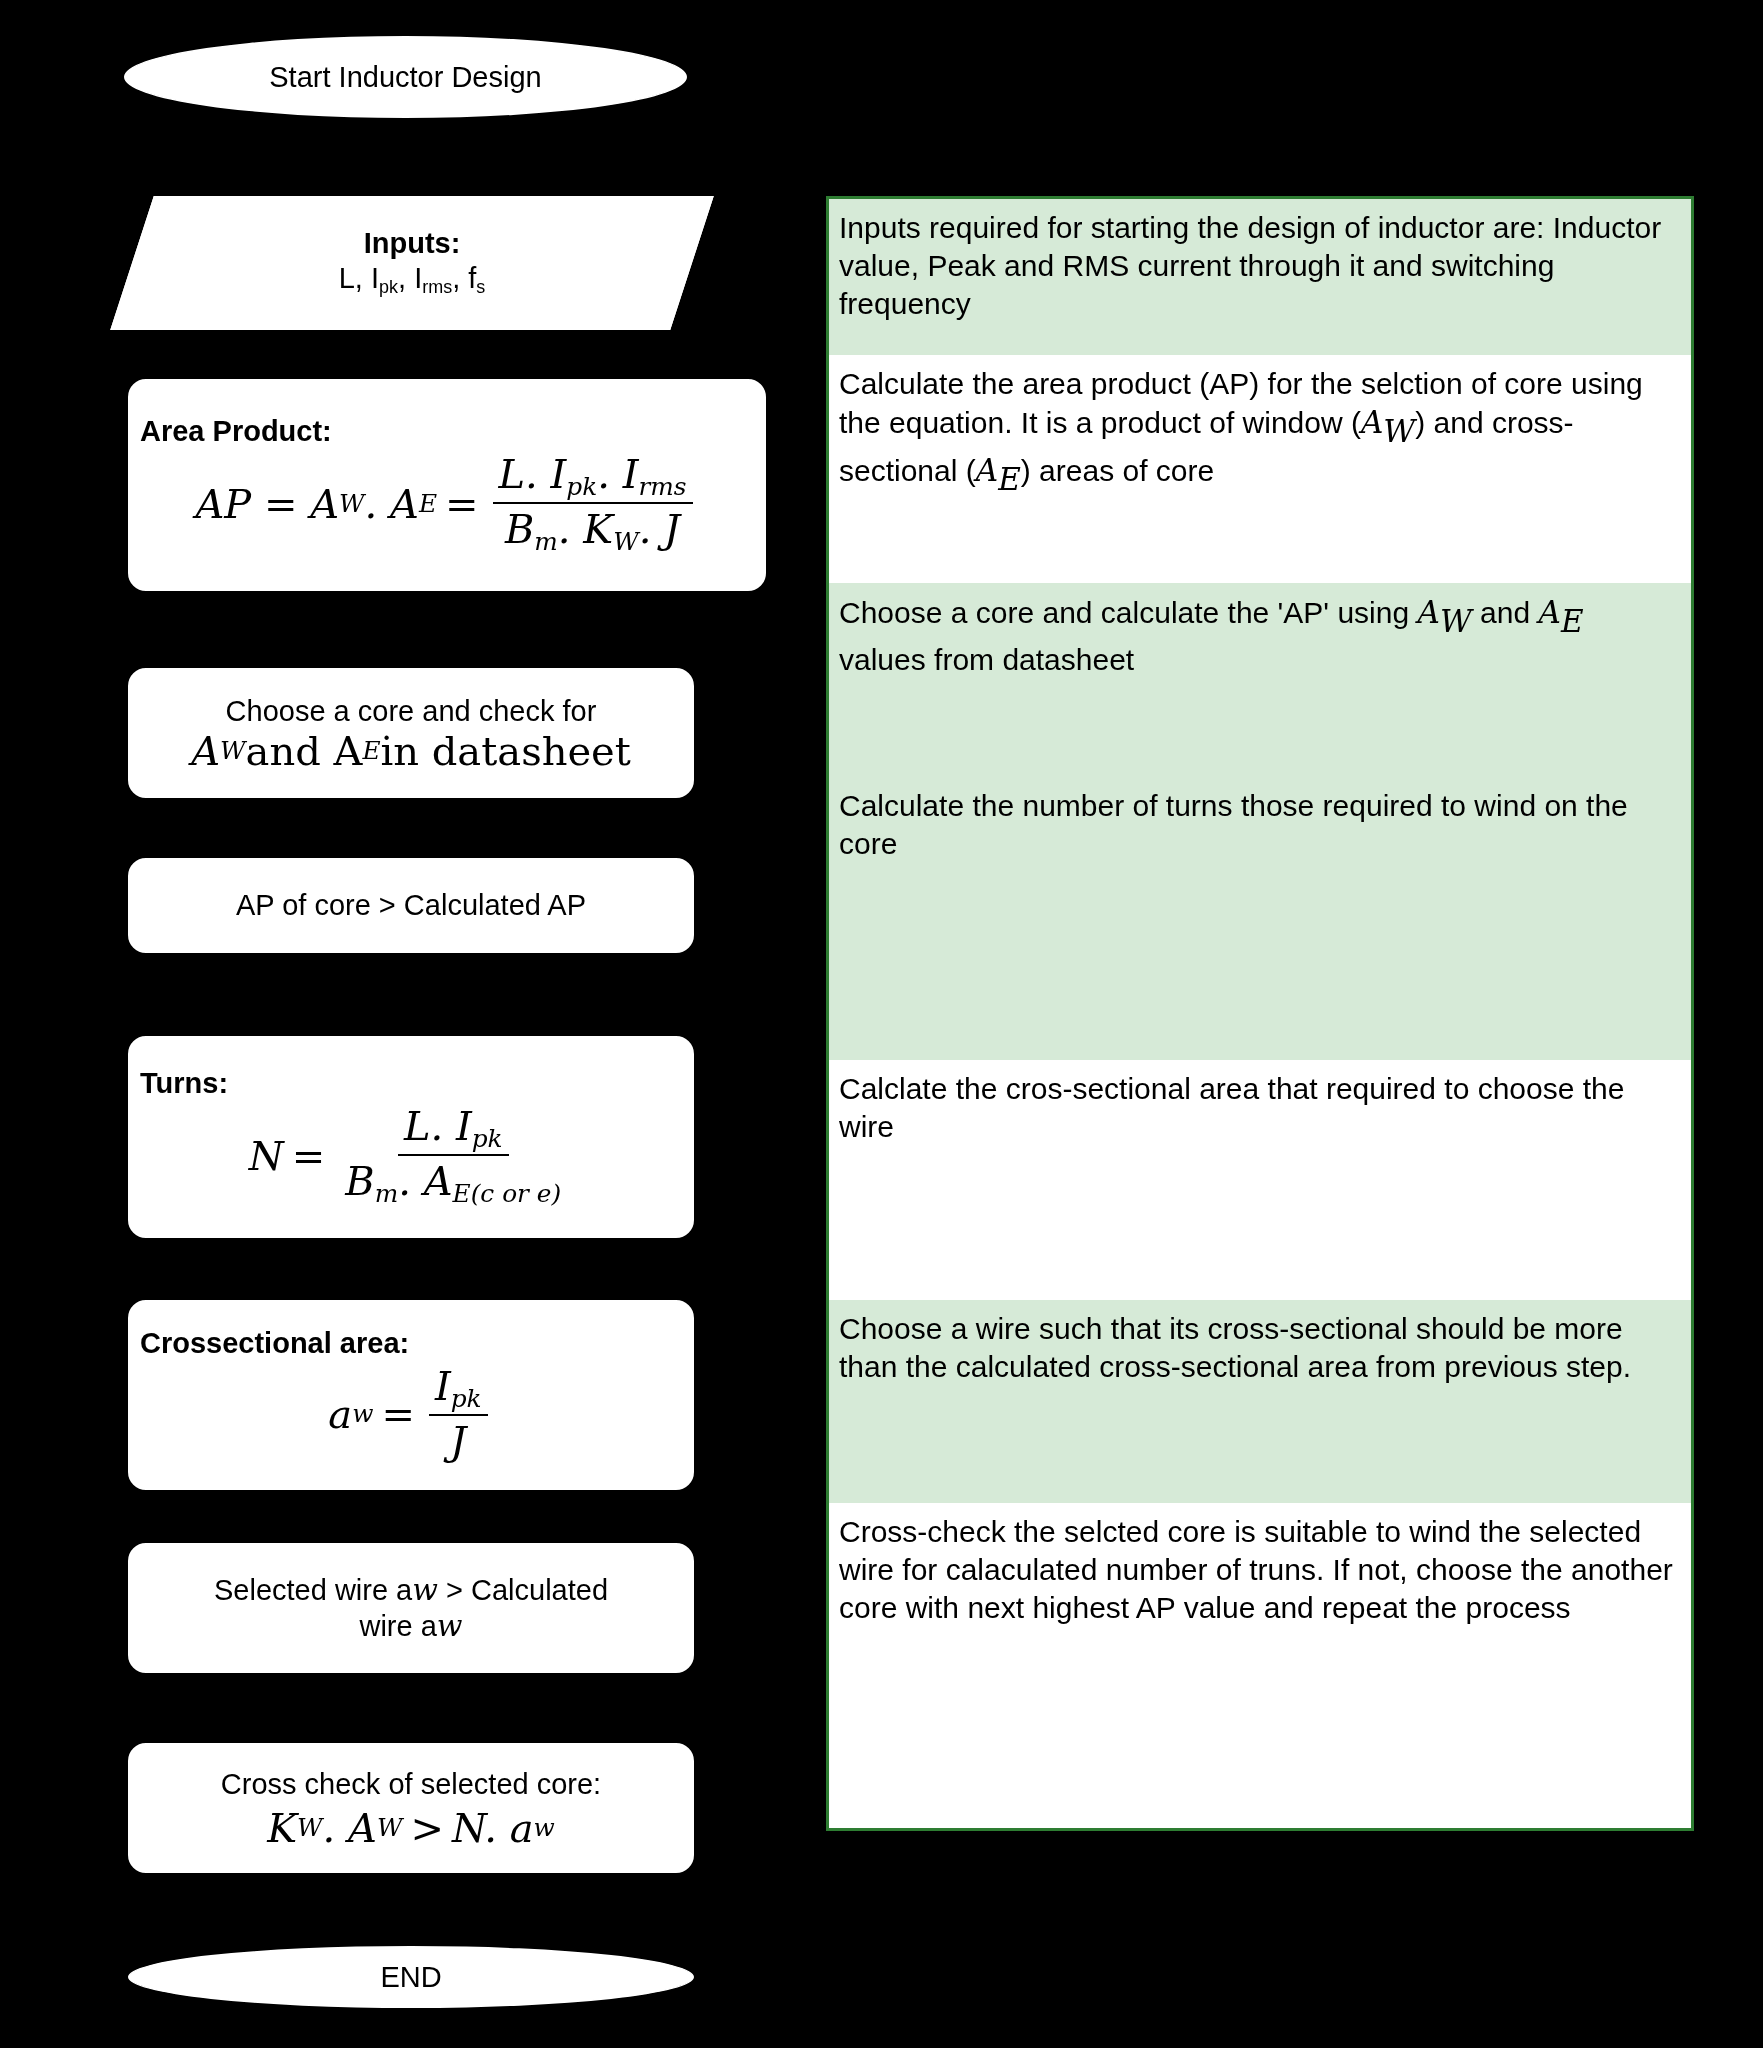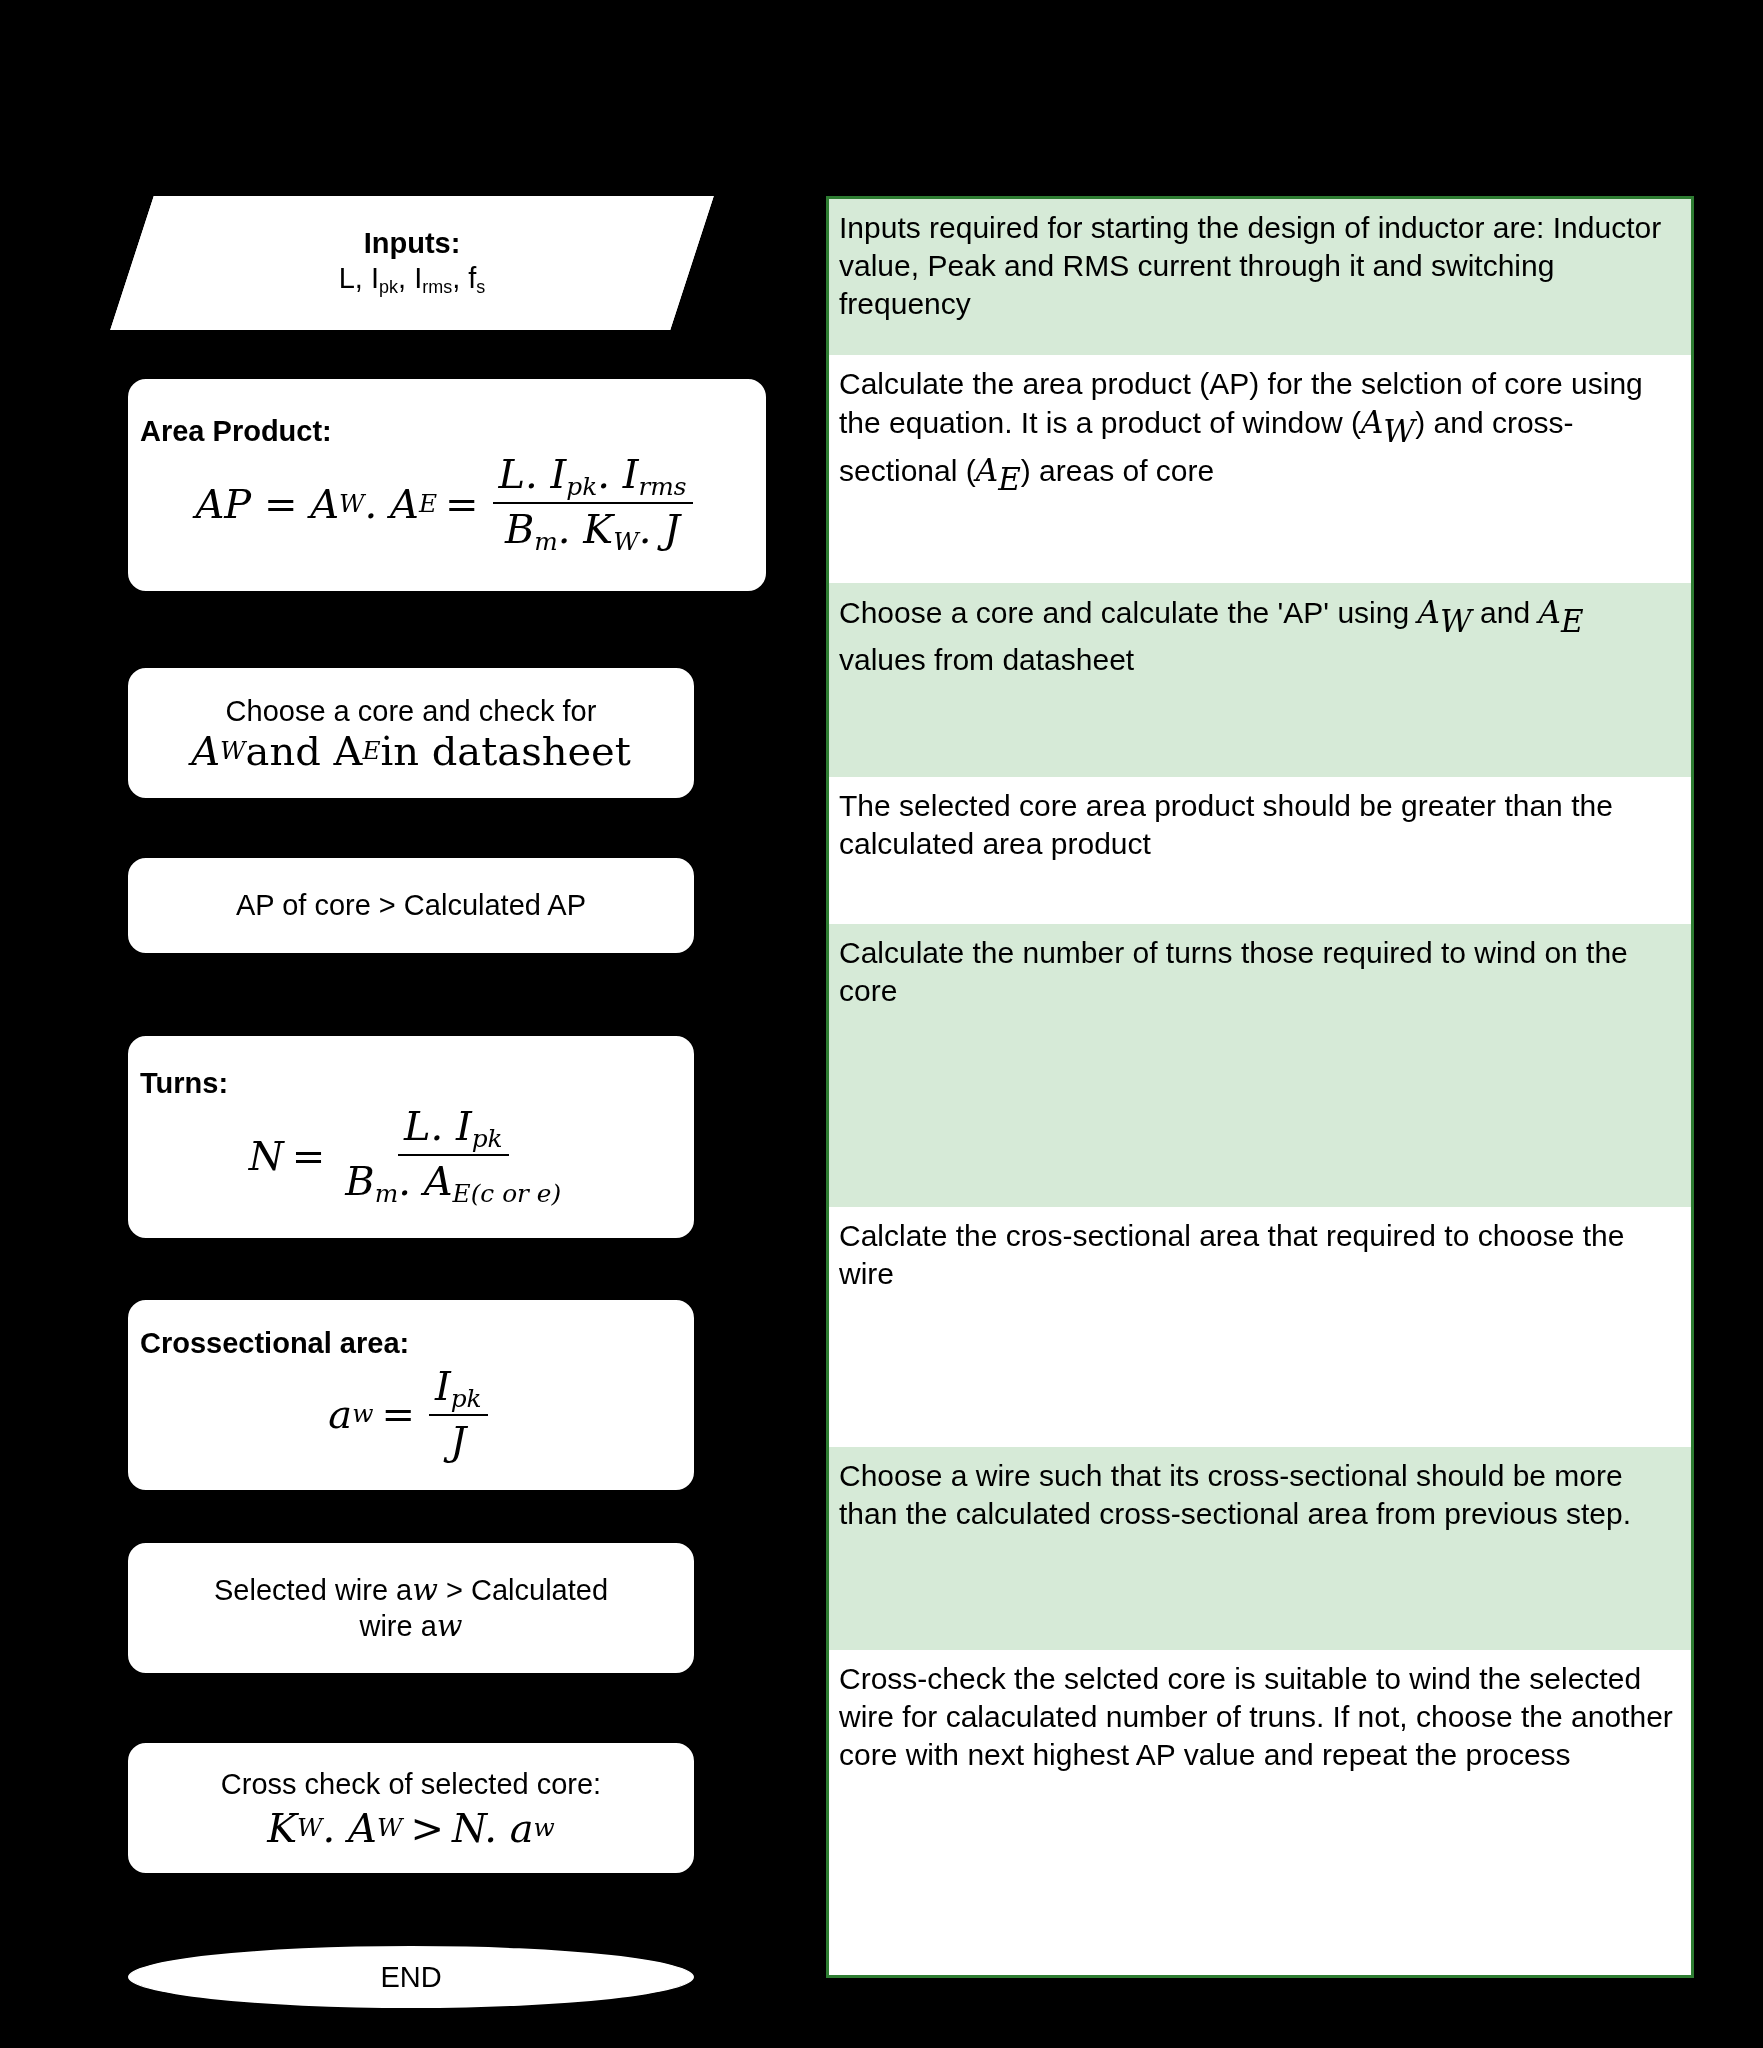--- a/index.html
+++ b/index.html
@@ -142,20 +142,23 @@
     font-family: "DejaVu Serif", serif;
     font-style: italic;
     font-size: 31px;
   }
 </style>
 </head>
 <body>
 
 <div id="flow">
 
+  <div class="node terminator" style="left:124px; top:36px; width:563px; height:82px;">
+    <span class="label-plain">Start Inductor Design</span>
+  </div>
 
   <div class="node parallelogram" style="left:132px; top:196px; width:560px; height:134px;">
     <div class="inner">
       <div class="label-title">Inputs:</div>
       <div class="label-plain">
         <span>L, I</span><span class="sub up">pk</span><span>, I</span><span class="sub up">rms</span><span>, f</span><span class="sub up">s</span>
       </div>
     </div>
   </div>
 
@@ -259,23 +262,20 @@
   </div>
 
   <div class="note pink" style="height:228px;">
     <span><span>Calculate the area product (AP) for the selction of core using the equation. It is a product of window (</span><span class="mi">A</span><span class="mi sub">W</span><span>) and cross-sectional (</span><span class="mi">A</span><span class="mi sub">E</span><span>) areas of core</span></span>
   </div>
 
   <div class="note green" style="height:194px;">
     <span><span>Choose a core and calculate the 'AP' using </span><span class="mi">A</span><span class="mi sub">W</span><span> and </span><span class="mi">A</span><span class="mi sub">E</span><span> values from datasheet</span></span>
   </div>
 
-  <div class="note pink" style="height:147px;">
-    <span>The selected core area product should be greater than the calculated area product</span>
-  </div>
 
   <div class="note green" style="height:283px;">
     <span>Calculate the number of turns those required to wind on the core</span>
   </div>
 
   <div class="note pink" style="height:240px;">
     <span>Calclate the cros-sectional area that required to choose the wire</span>
   </div>
 
   <div class="note green" style="height:203px;">

